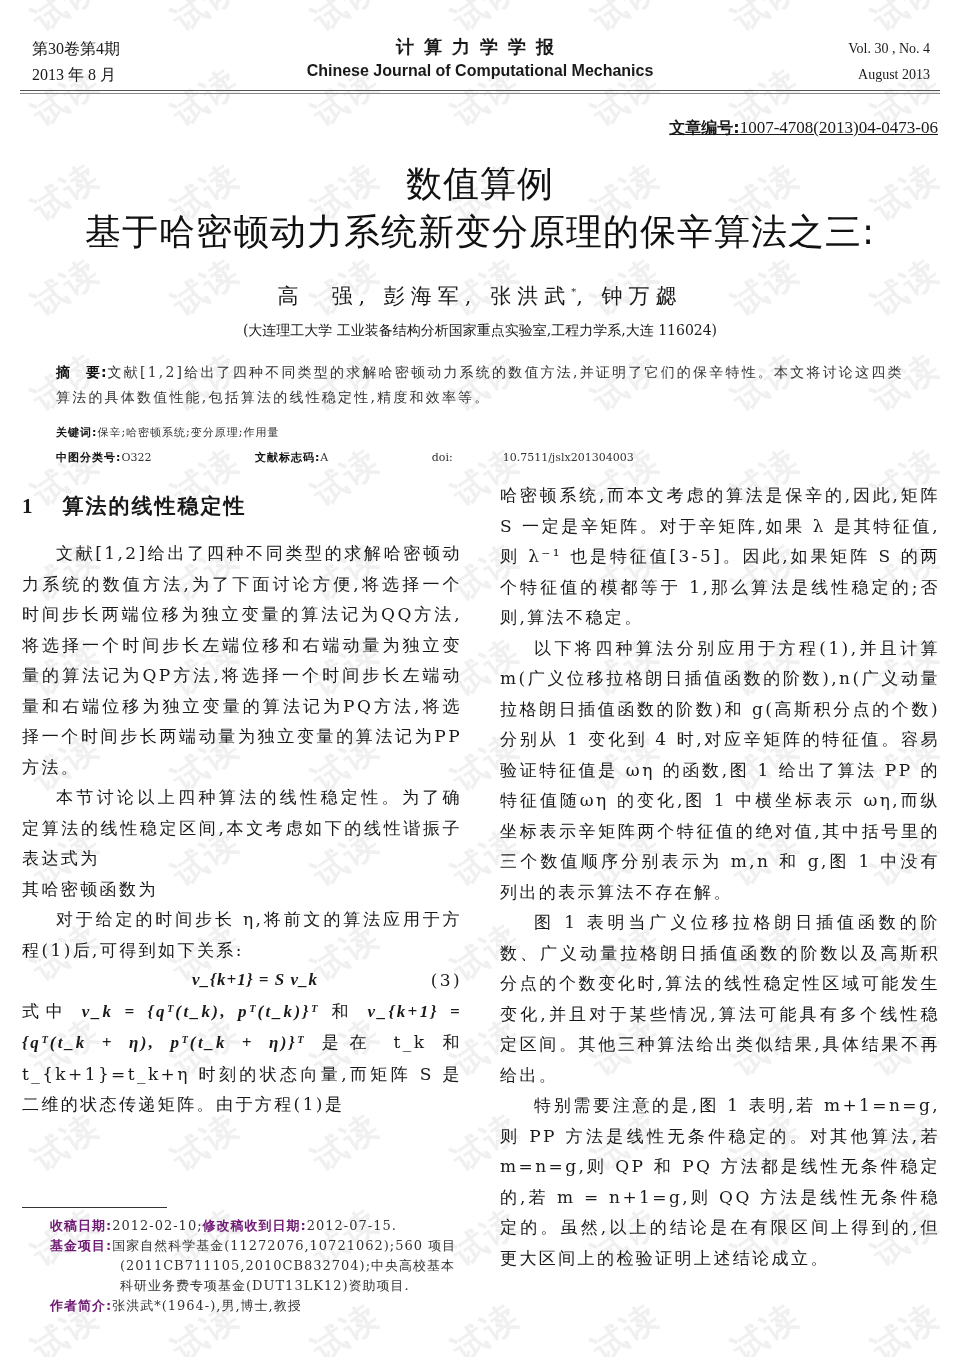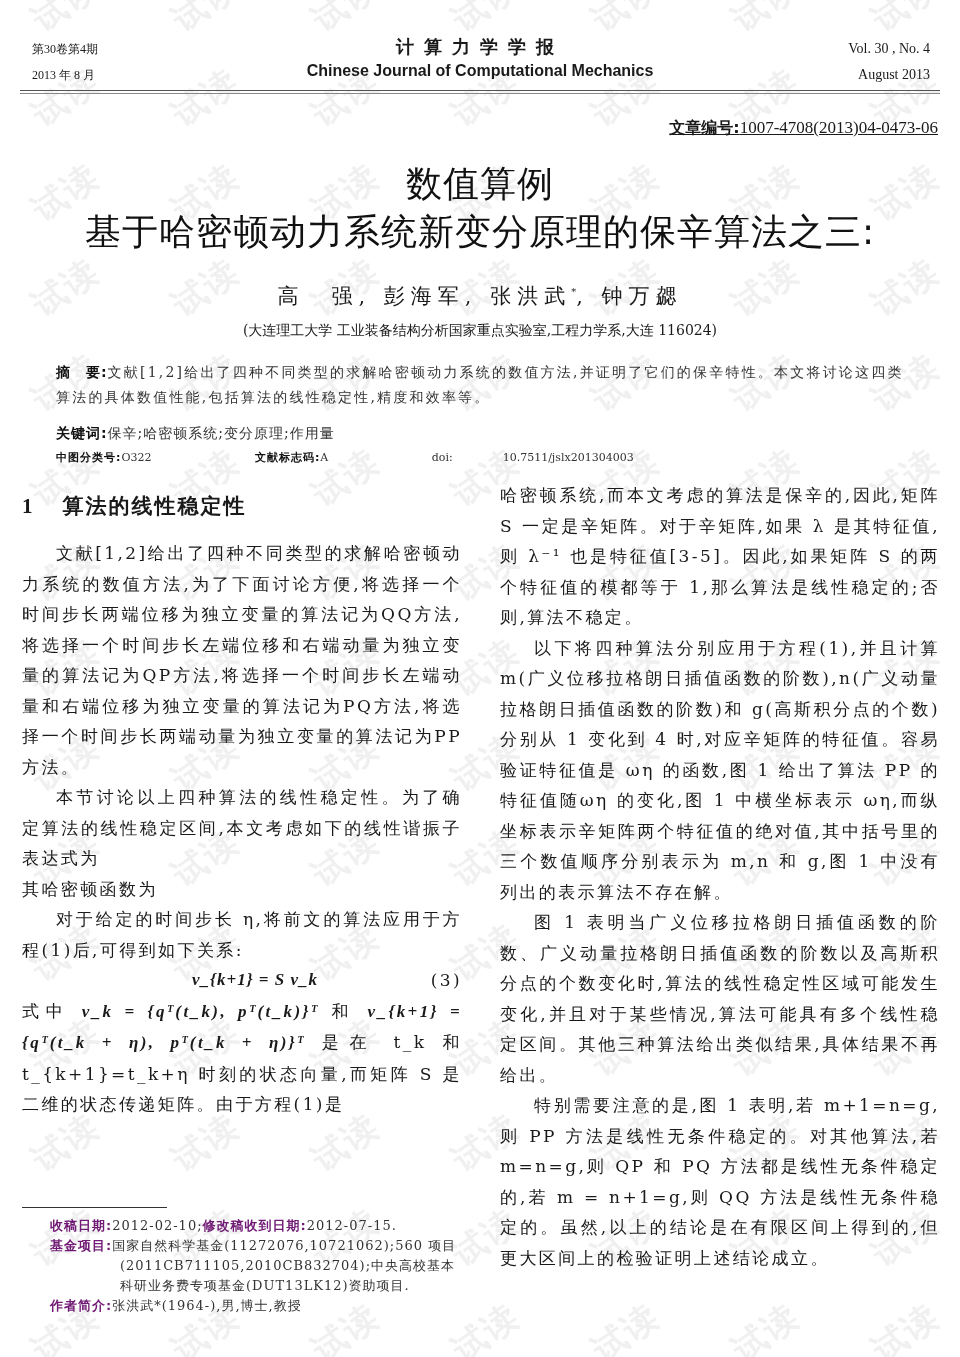--- a/index.html
+++ b/index.html
@@ -7,41 +7,41 @@
     width: 960px; height: 1357px; position: relative; overflow: hidden;
     font-family: "DejaVu Serif", "Liberation Serif", serif;
     color: #1a1a1a;
   }
   .wm-layer { position: absolute; inset: 0; pointer-events: none; z-index: 0; overflow: hidden; }
   .wm { position: absolute; font-family: "DejaVu Sans", sans-serif; font-size: 34px; font-weight: bold;
         color: rgba(200,200,200,0.28); transform: rotate(-35deg); letter-spacing: 2px; white-space: nowrap; }
   .abs { position: absolute; z-index: 1; }
 
   
-  .hdr-l { left: 32px; top: 36px; font-size: 12px; line-height: 26px; font-family: "Liberation Serif", serif; }
+  .hdr-l { left: 32px; top: 36px; font-size: 16px; line-height: 26px; font-family: "Liberation Serif", serif; }
   .hdr-c { left: 0; width: 960px; top: 34px; text-align: center; }
   .hdr-c .cn { font-size: 18px; font-weight: bold; letter-spacing: 10px; line-height: 26px; font-family: "DejaVu Sans", sans-serif; }
   .hdr-c .en { font-size: 16px; font-weight: bold; line-height: 22px; font-family: "Liberation Sans", sans-serif; }
   .hdr-r { right: 30px; top: 36px; text-align: right; font-size: 14px; line-height: 26px; font-family: "Liberation Serif", serif; }
   .rule1 { left: 20px; width: 920px; top: 90px; border-top: 1.5px solid #555; }
   .rule2 { left: 20px; width: 920px; top: 93px; border-top: 1px solid #888; }
 
   .artno { right: 22px; top: 118px; font-size: 17px; font-family: "Liberation Serif", serif; text-decoration: underline; }
   .artno b { font-family: "DejaVu Sans", sans-serif; font-weight: bold; font-size: 16px; }
 
   .title { left: 0; width: 960px; top: 160px; text-align: center; font-family: "DejaVu Sans", sans-serif;
            font-size: 36px; line-height: 48px; letter-spacing: 1px; color: #111; }
 
   .authors { left: 0; width: 960px; top: 282px; text-align: center; font-size: 21px; letter-spacing: 6px; }
   .authors sup { font-size: 10px; letter-spacing: 0; }
   .affil { left: 0; width: 960px; top: 322px; text-align: center; font-size: 14px; }
 
   .abstract { left: 56px; width: 850px; top: 360px; font-size: 14px; line-height: 25px; letter-spacing: 2.2px; color: #333; }
   .abstract b, .kw b, .cls b { font-family: "DejaVu Sans", sans-serif; font-weight: bold; color: #111; letter-spacing: 1px; }
-  .kw { left: 56px; top: 422px; font-size: 14px; line-height: 22px; color: #333; letter-spacing: 1px; }
+  .kw { left: 56px; top: 422px; font-size: 11px; line-height: 22px; color: #333; letter-spacing: 1px; }
   .cls { left: 56px; top: 447px; font-size: 11px; line-height: 22px; color: #333; }
   .cls span { margin-right: 50px; }
 
   
   .col { font-size: 17px; line-height: 30.5px; letter-spacing: 2.4px; color: #1a1a1a; text-align: justify; }
   .colL { left: 22px; width: 440px; }
   .colR { left: 500px; width: 440px; }
   .sec { left: 22px; top: 492px; font-family: "DejaVu Sans", sans-serif; font-size: 21px; font-weight: bold; letter-spacing: 2px; }
   .sec .num { font-family: "Liberation Serif", serif; margin-right: 28px; }
   .indent { text-indent: 2em; }

